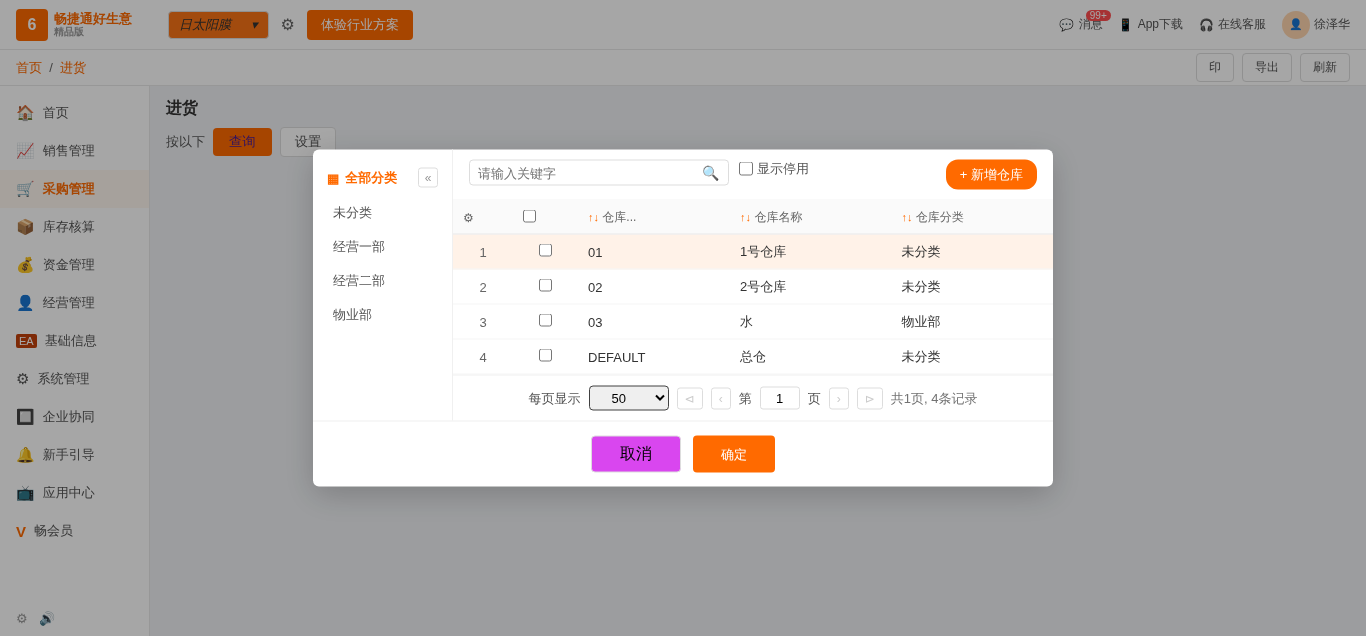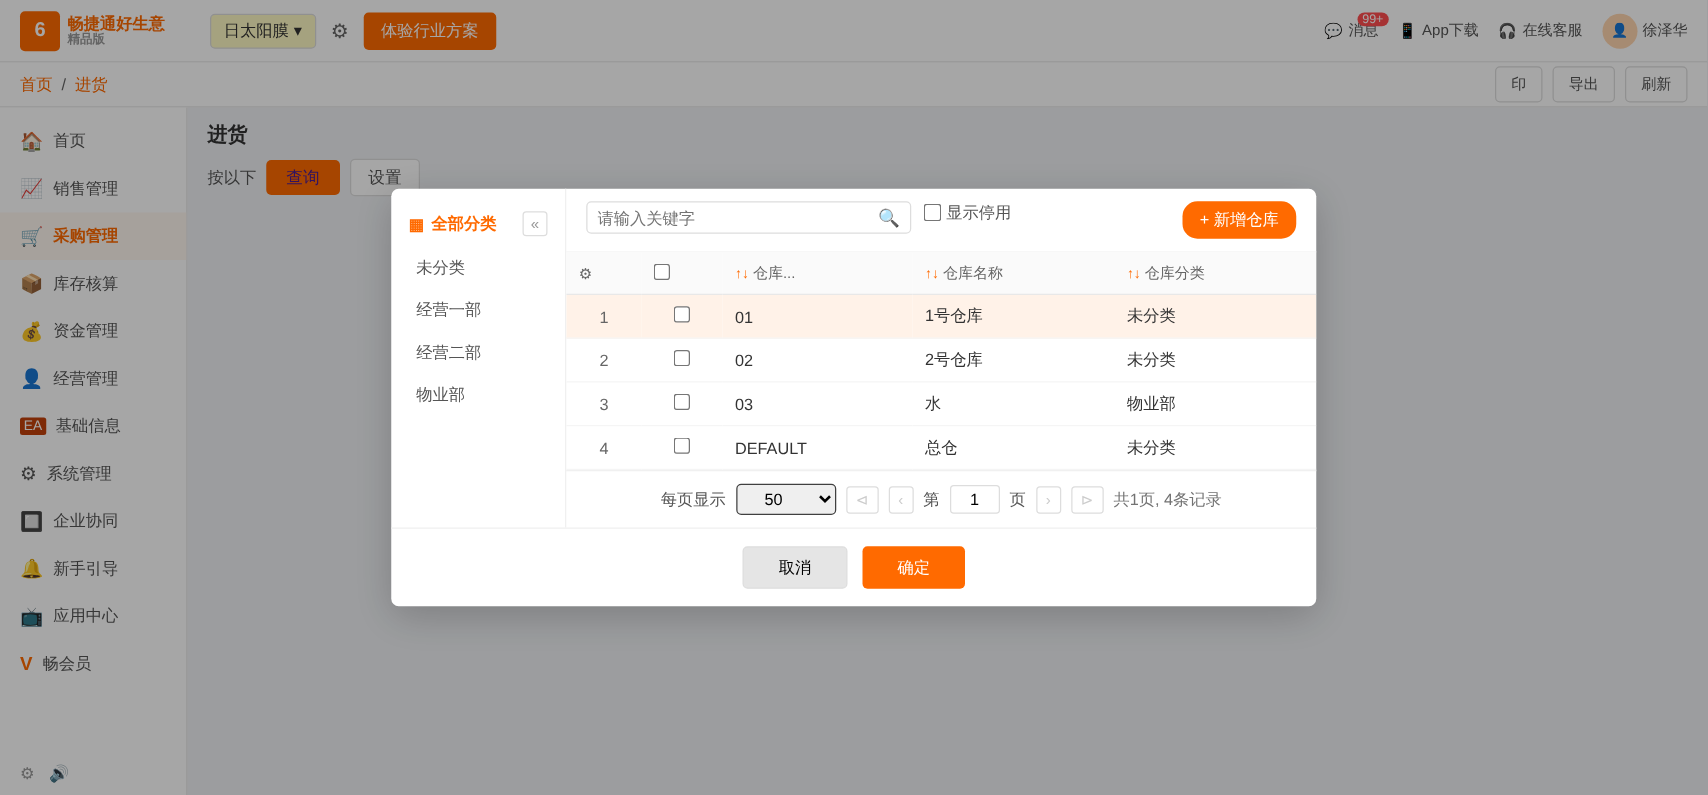--- a/index.html
+++ b/index.html
@@ -27,23 +27,23 @@
     .logo-icon {
       width: 32px; height: 32px;
       background: #ff6a00;
       border-radius: 4px;
       display: flex; align-items: center; justify-content: center;
       color: #fff; font-weight: bold; font-size: 16px;
     }
     .logo-text { line-height: 1.2; }
     .logo-sub { font-size: 10px; color: #999; }
     .store-select {
-      display: flex; align-items: center; gap: 4px;
+      display: flex; align-items: center; gap: 20px;
       border: 1px solid #ddd; border-radius: 4px; padding: 4px 10px;
-      cursor: pointer; font-size: 13px; background: #fef9c3;
+      cursor: pointer; font-size: 13px; background: #f97316; font-style: italic;
     }
     .btn-experience {
       background: #ff6a00; color: #fff; border: none; border-radius: 4px;
       padding: 6px 14px; cursor: pointer; font-size: 13px;
     }
     .gear-icon { font-size: 16px; color: #666; cursor: pointer; }
     .nav-right { display: flex; align-items: center; gap: 16px; margin-left: auto; }
     .nav-icon-item { display: flex; align-items: center; gap: 4px; cursor: pointer; font-size: 12px; color: #555; position: relative; }
     .badge {
       background: #ff4d4f; color: #fff; border-radius: 10px;
@@ -196,21 +196,21 @@
     .pag-btn:disabled { color: #ccc; cursor: default; }
     .pag-input { border: 1px solid #ddd; border-radius: 3px; width: 40px; text-align: center; padding: 3px; font-size: 13px; }
     .pag-info { color: #737373; }
 
     
     .modal-actions {
       display: flex; justify-content: center; gap: 12px;
       padding: 14px 20px;
       border-top: 1px solid #f0f0f0;
     }
-    .btn-cancel { border: 1px solid #ddd; background: #e5e5e5; border-radius: 4px; padding: 7px 28px; cursor: pointer; font-size: 13px; }
+    .btn-cancel { border: 1px solid #ddd; background: #d946ef; border-radius: 4px; padding: 7px 28px; cursor: pointer; font-size: 16px; }
     .btn-confirm { background: #ff6a00; color: #fff; border: none; border-radius: 4px; padding: 7px 28px; cursor: pointer; font-size: 13px; }
 
     
     .header-actions { display: flex; align-items: center; gap: 8px; margin-left: auto; }
   </style>
 </head>
 <body>
 
 <div class="overlay"></div>
 

